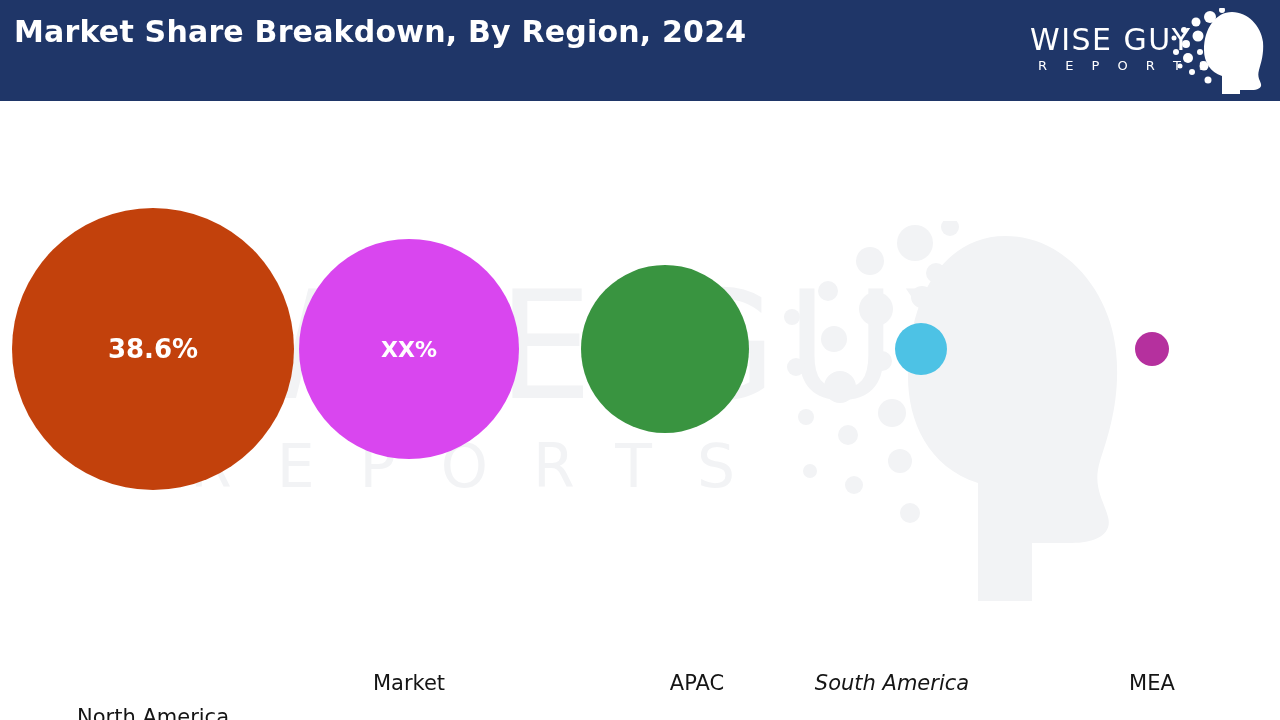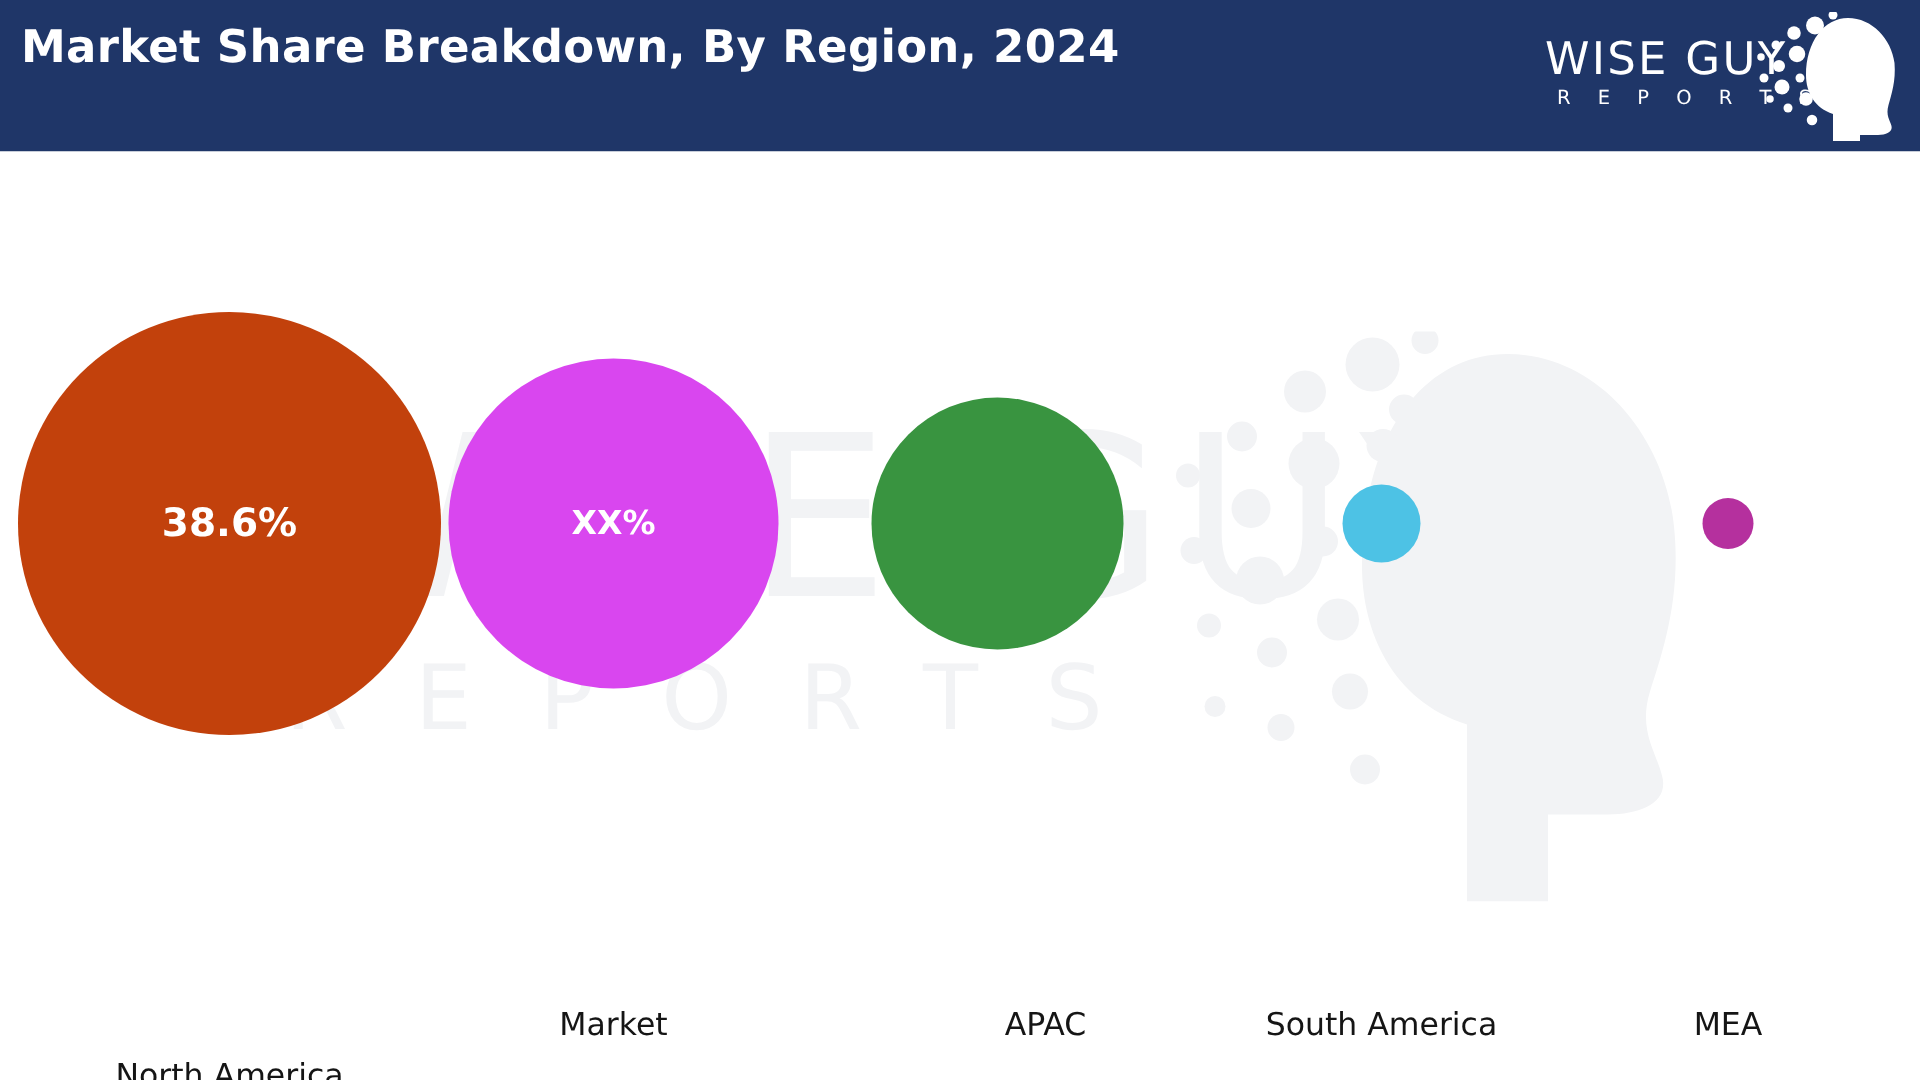--- a/index.html
+++ b/index.html
@@ -234,17 +234,17 @@
   </div>
 
   <div class="bubble" style="left:1135px; top:231px; width:34px; height:34px; background:#b5309e;">
     <span class="bubble-label small"></span>
   </div>
 
   <div class="axis">
     <div class="axis-label" style="left:153px;margin-top:34px;">North America</div>
     <div class="axis-label" style="left:409px;">Market</div>
     <div class="axis-label" style="left:665px;margin-left:32px;">APAC</div>
-    <div class="axis-label" style="left:921px;">South America</div>
+    <div class="axis-label" style="left:892px;font-style:italic;">South America</div>
     <div class="axis-label" style="left:1152px;">MEA</div>
   </div>
 
 </div>
 
 </body></html>

